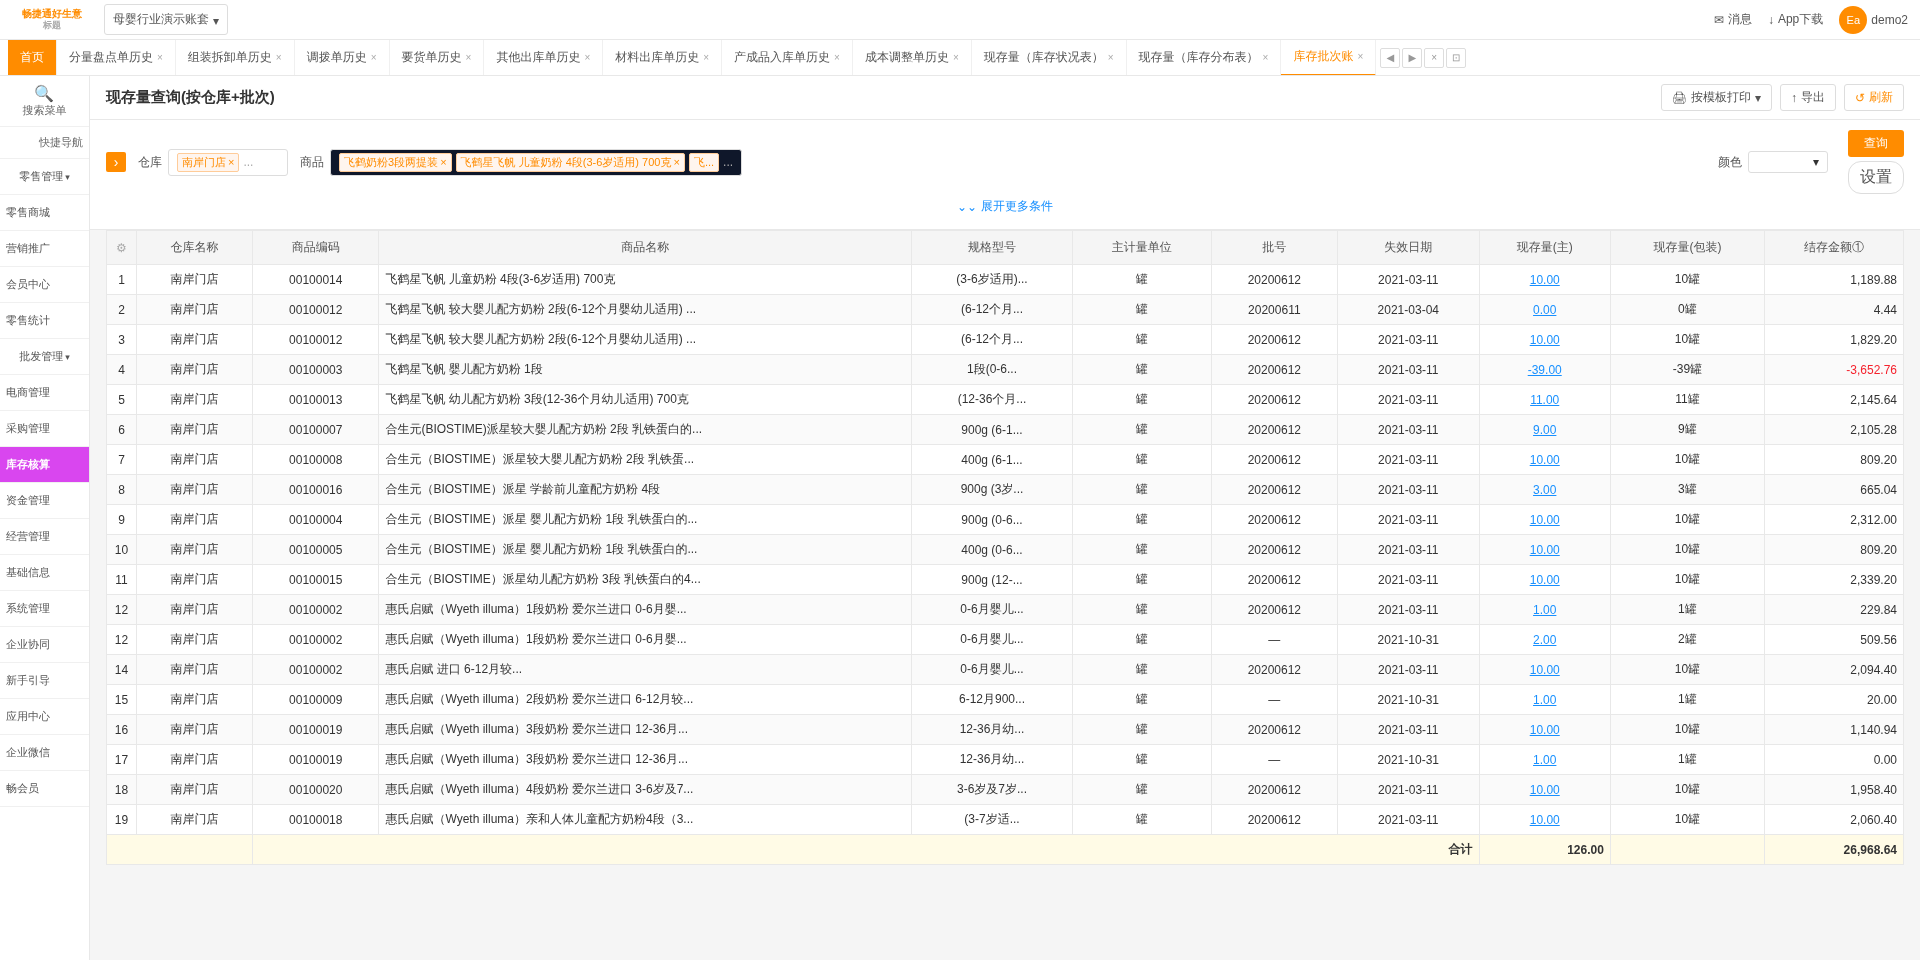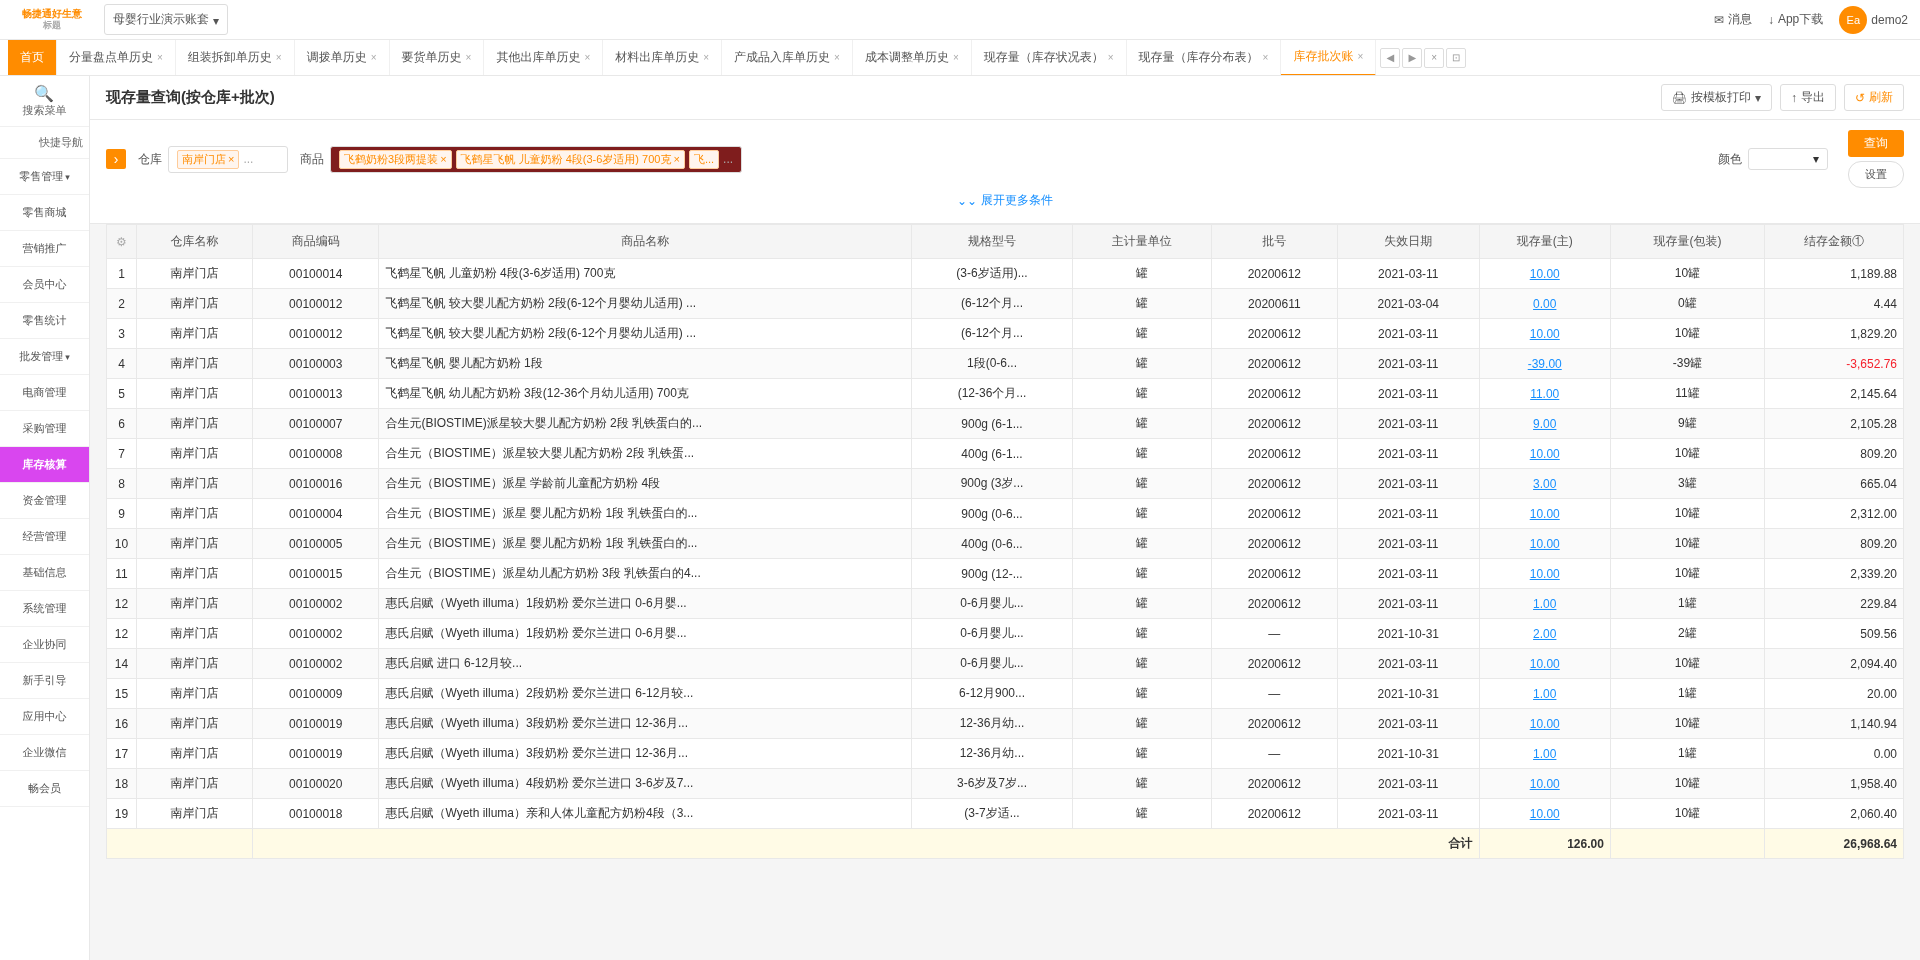--- a/index.html
+++ b/index.html
@@ -24,21 +24,21 @@
     .nav-arrows { display: flex; align-items: center; gap: 2px; padding: 0 4px; }
     .nav-arr-btn { width: 20px; height: 20px; display: flex; align-items: center; justify-content: center; cursor: pointer; color: #999; border: 1px solid #ddd; border-radius: 2px; font-size: 10px; }
 
     
     .main-layout { display: flex; height: calc(960px - 76px); }
 
     
     .sidebar { width: 90px; background: #fff; border-right: 1px solid #e8e8e8; display: flex; flex-direction: column; }
     .sidebar-search { padding: 8px 6px; font-size: 11px; color: #666; text-align: center; cursor: pointer; border-bottom: 1px solid #f0f0f0; }
     .sidebar-nav { padding: 4px 0; font-size: 11px; color: #666; text-align: right; cursor: pointer; border-bottom: 1px solid #f0f0f0; padding: 8px 6px; }
-    .sidebar-item { padding: 10px 6px; font-size: 11px; color: #555; text-align: center; cursor: pointer; border-bottom: 1px solid #f0f0f0; }
+    .sidebar-item { padding: 10px 6px; font-size: 11px; color: #555; text-align: left; cursor: pointer; border-bottom: 1px solid #f0f0f0; }
     .sidebar-item.active { background: #d946ef; color: #fff; font-weight: bold; }
     .sidebar-item.has-arrow { display: flex; align-items: center; justify-content: center; gap: 2px; }
 
     
     .content { flex: 1; display: flex; flex-direction: column; overflow: hidden; }
 
     
     .page-header { display: flex; align-items: center; justify-content: space-between; padding: 8px 16px; background: #fff; border-bottom: 1px solid #e8e8e8; }
     .page-title { font-size: 15px; font-weight: bold; color: #333; }
     .header-actions { display: flex; align-items: center; gap: 8px; }
@@ -48,25 +48,25 @@
 
     
     .filter-area { background: #fff; padding: 10px 16px; border-bottom: 1px solid #e8e8e8; }
     .filter-row { display: flex; align-items: center; gap: 12px; flex-wrap: nowrap; }
     .filter-group { display: flex; align-items: center; gap: 6px; }
     .filter-label { font-size: 12px; color: #555; white-space: nowrap; }
     .filter-tag-box { display: flex; align-items: center; border: 1px solid #ddd; border-radius: 3px; padding: 3px 8px; background: #fff; min-width: 120px; gap: 4px; flex-wrap: wrap; }
     .filter-tag { display: flex; align-items: center; background: #fff5ee; border: 1px solid #ffcc99; border-radius: 2px; padding: 1px 4px; font-size: 11px; color: #ff8c00; gap: 2px; }
     .filter-tag .tag-close { cursor: pointer; color: #ff8c00; }
     .filter-dots { color: #aaa; cursor: pointer; }
-    .filter-wide-box { display: flex; align-items: center; border: 1px solid #ddd; border-radius: 3px; padding: 3px 8px; background: #7f1d1d; min-width: 400px; gap: 4px; flex-wrap: wrap; }
+    .filter-wide-box { display: flex; align-items: center; border: 1px solid #ddd; border-radius: 3px; padding: 3px 8px; background: #0f172a; min-width: 400px; gap: 4px; flex-wrap: wrap; }
     .color-filter { display: flex; align-items: center; gap: 6px; margin-left: auto; }
     .color-dropdown { display: flex; align-items: center; border: 1px solid #ddd; border-radius: 3px; padding: 3px 8px; background: #fff; min-width: 80px; gap: 4px; cursor: pointer; }
     .btn-query { background: #ff8c00; color: #fff; border: none; border-radius: 3px; padding: 5px 16px; cursor: pointer; font-size: 12px; }
-    .btn-settings { background: #fff; color: #555; border: 1px solid #ddd; border-radius: 13px; padding: 5px 0; cursor: pointer; font-size: 11px; }
+    .btn-settings { background: #fff; color: #555; border: 1px solid #ddd; border-radius: 13px; padding: 5px 0; cursor: pointer; font-size: 16px; }
     .expand-more { display: flex; align-items: center; justify-content: center; padding: 4px 0; color: #1890ff; font-size: 12px; cursor: pointer; gap: 4px; }
 
     
     .table-area { flex: 1; overflow: auto; padding: 0 16px 16px; }
     .data-table { width: 100%; border-collapse: collapse; background: #fff; font-size: 12px; }
     .data-table th { background: #f5f5f5; border: 1px solid #e8e8e8; padding: 8px 6px; text-align: center; font-weight: normal; color: #555; white-space: nowrap; position: sticky; top: 0; z-index: 1; }
     .data-table td { border: 1px solid #e8e8e8; padding: 6px 6px; text-align: center; color: #333; }
     .data-table td.text-left { text-align: left; }
     .data-table td.text-right { text-align: right; }
     .data-table td.red { color: #f5222d; }

